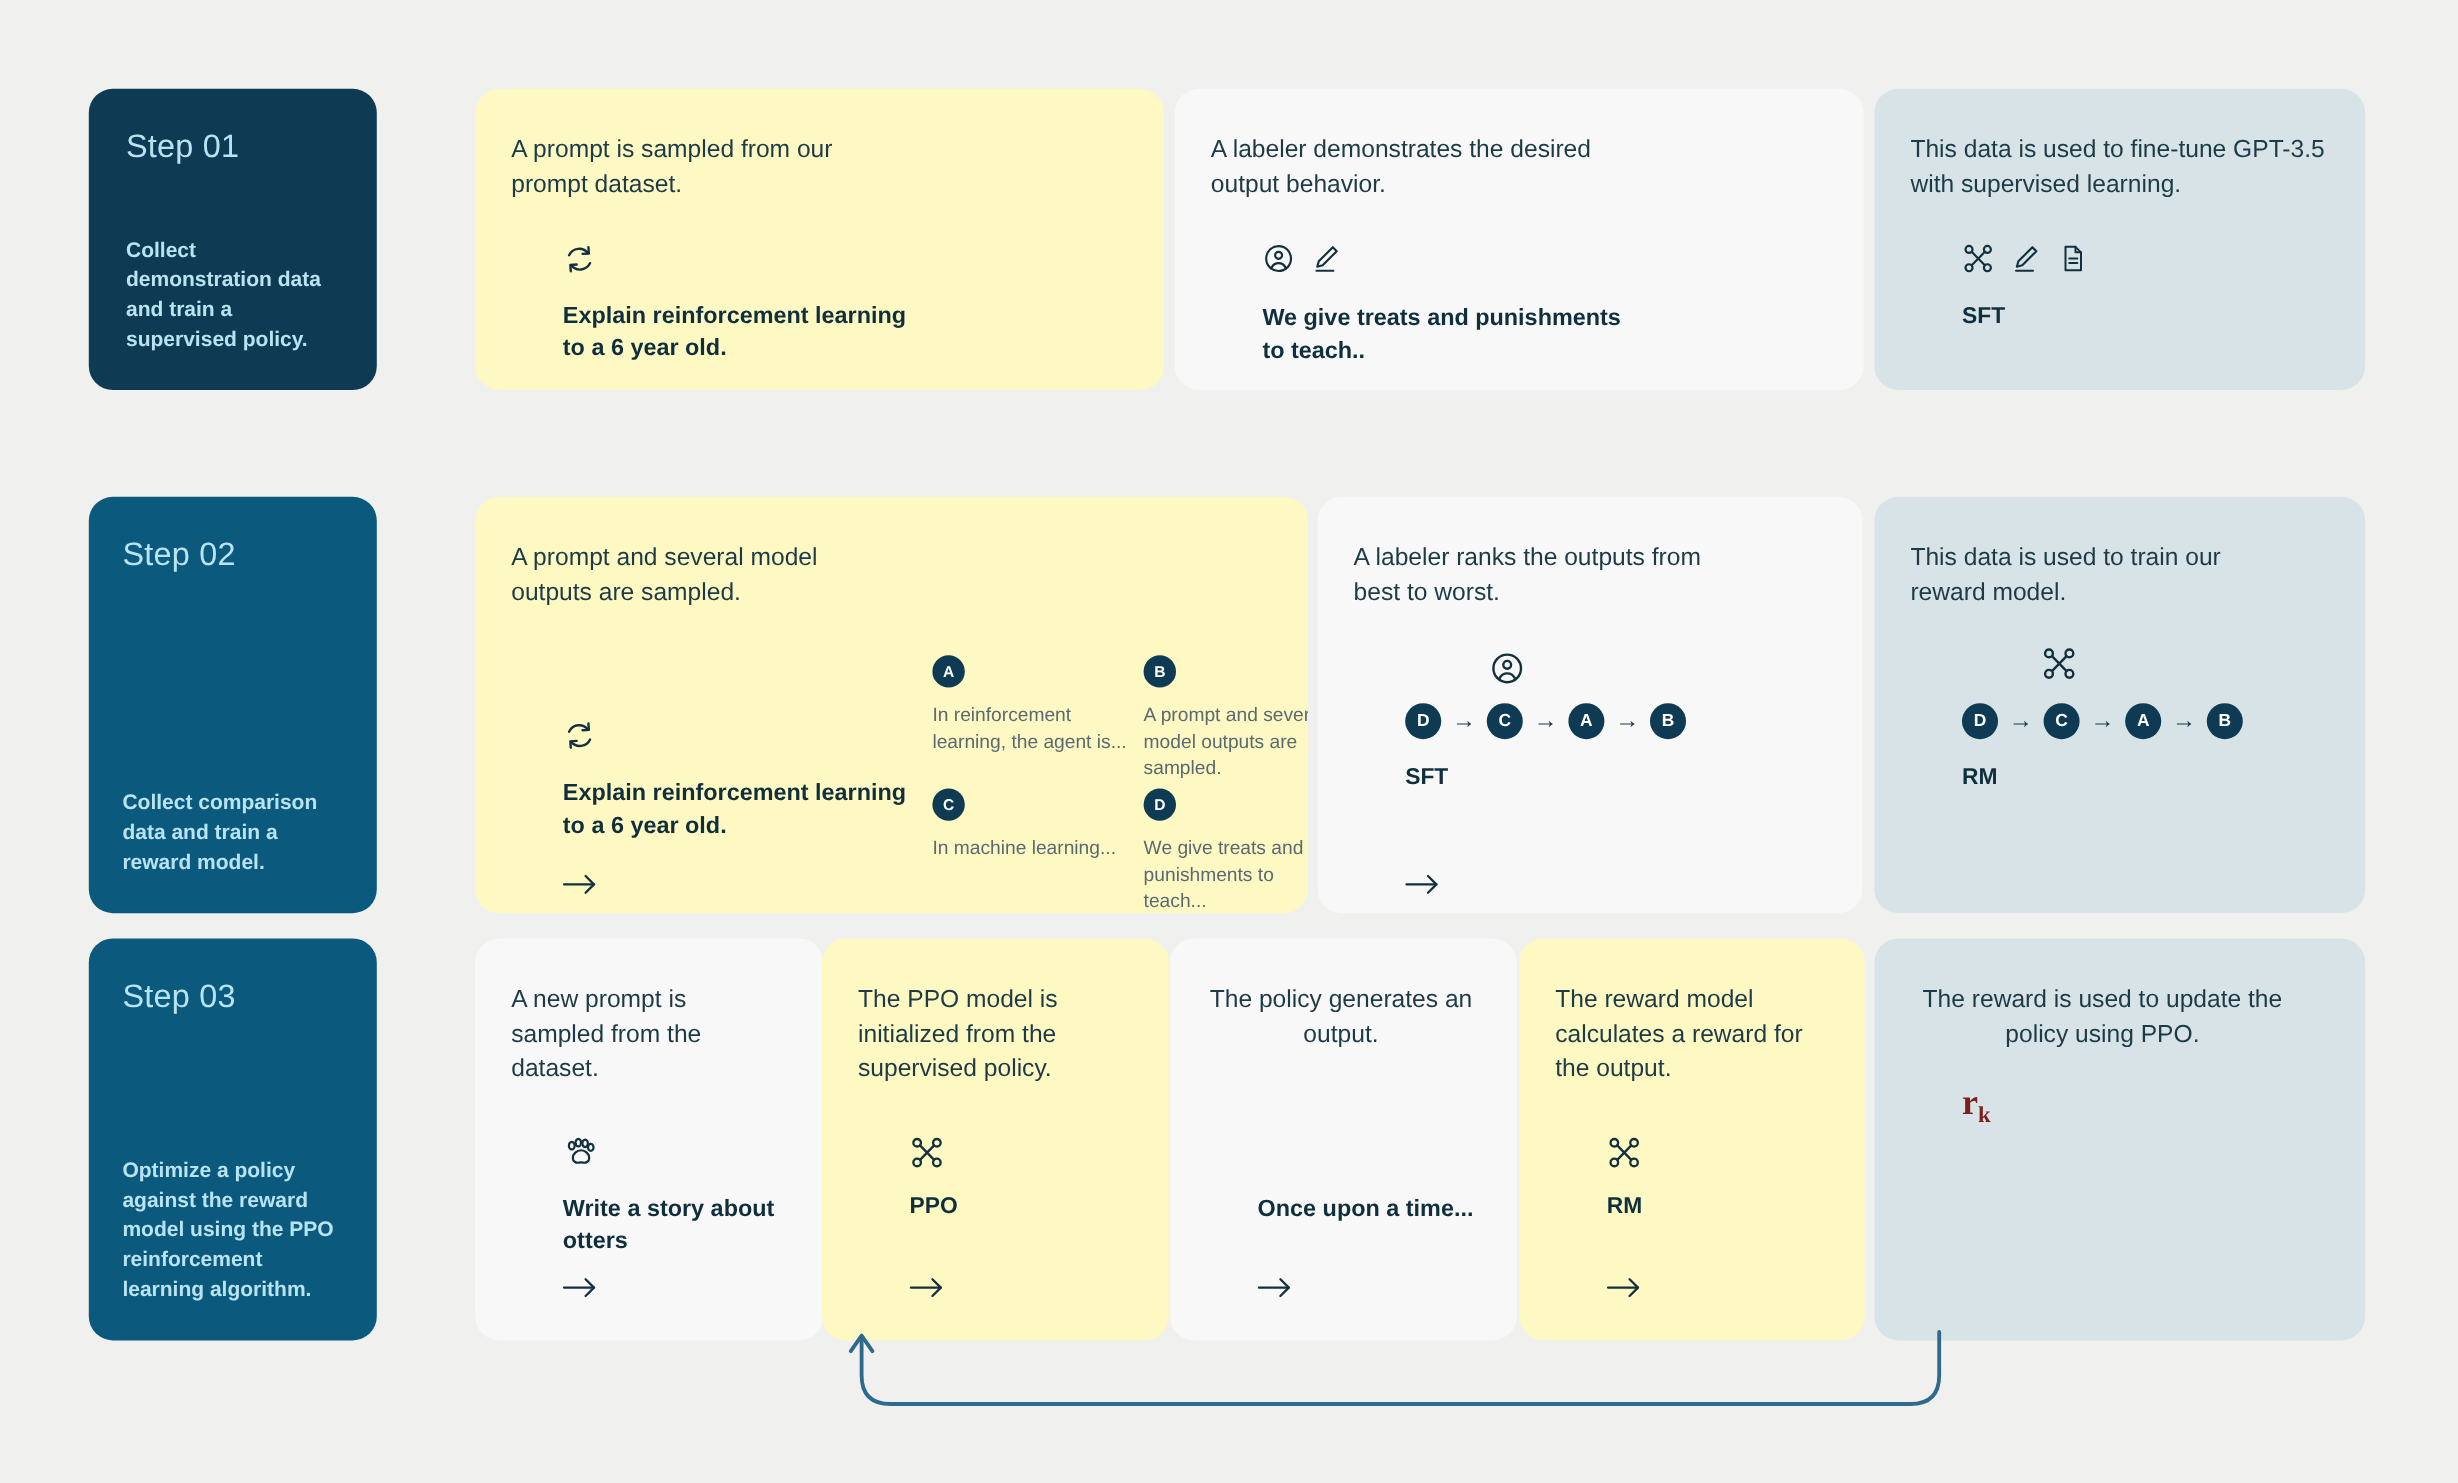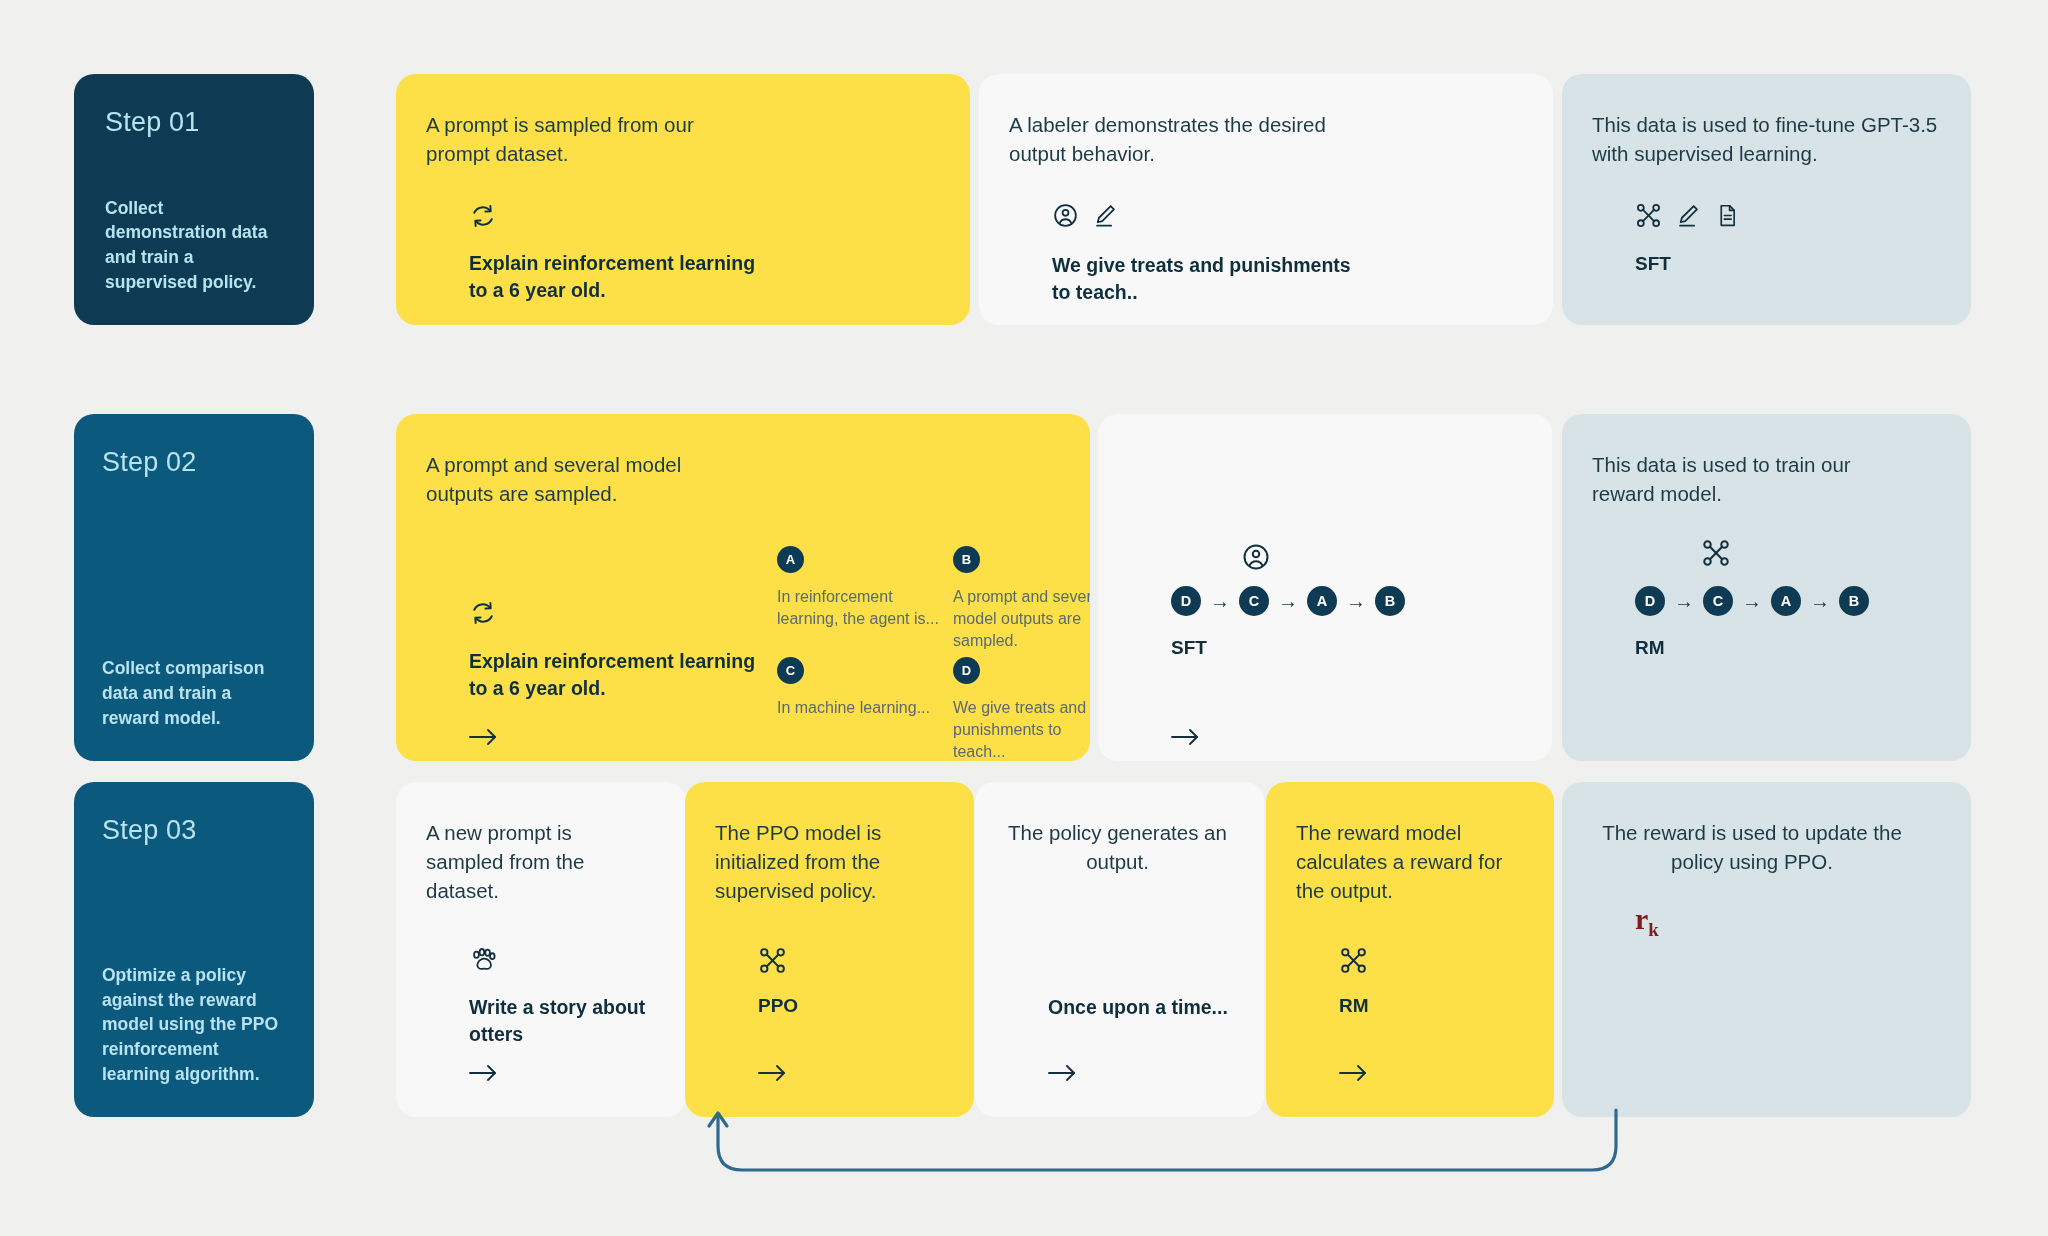--- a/index.html
+++ b/index.html
@@ -24,21 +24,21 @@
 
   
   .card {
     position: absolute;
     top: 0;
     height: 100%;
     border-radius: 20px;
     padding: 36px 30px 30px 30px;
     overflow: hidden;
   }
-  .card.white   { background: #fde047; }
+  .card.white   { background: #fef9c3; }
   .card.offwhite{ background: #f8f8f8; }
   .card.tint    { background: #d7e3e6; }
 
   
   .step-card {
     position: absolute;
     left: 74px;
     top: 0;
     width: 240px;
     height: 100%;
@@ -260,20 +260,21 @@
         <div class="mini" style="margin-top:13px;">In machine learning...</div>
       </div>
 
       <div class="abs" style="left:514px; top:243px; width:165px;">
         <div class="chip sm">D</div>
         <div class="mini" style="margin-top:13px;">We give treats and punishments to teach...</div>
       </div>
     </div>
 
     <div class="card offwhite" style="left:1098px; width:454px;">
+      <div class="lead" style="width:310px;">A labeler ranks the outputs from best to worst.</div>
       <div class="abs" style="left:100px; top:128px;">
         <span class="ic">
           <svg width="30" height="30" viewBox="0 0 24 24" fill="none" stroke="#13303f" stroke-width="1.6" stroke-linecap="round" stroke-linejoin="round">
             <circle cx="12" cy="12" r="9.2"></circle>
               <circle cx="12" cy="9.6" r="2.6"></circle>
             <path d="M6.9 18.6a5.6 5.6 0 0 1 10.2 0"></path>
           </svg>
         </span>
       </div>
       <div class="rank abs" style="left:30px; top:172px;">

